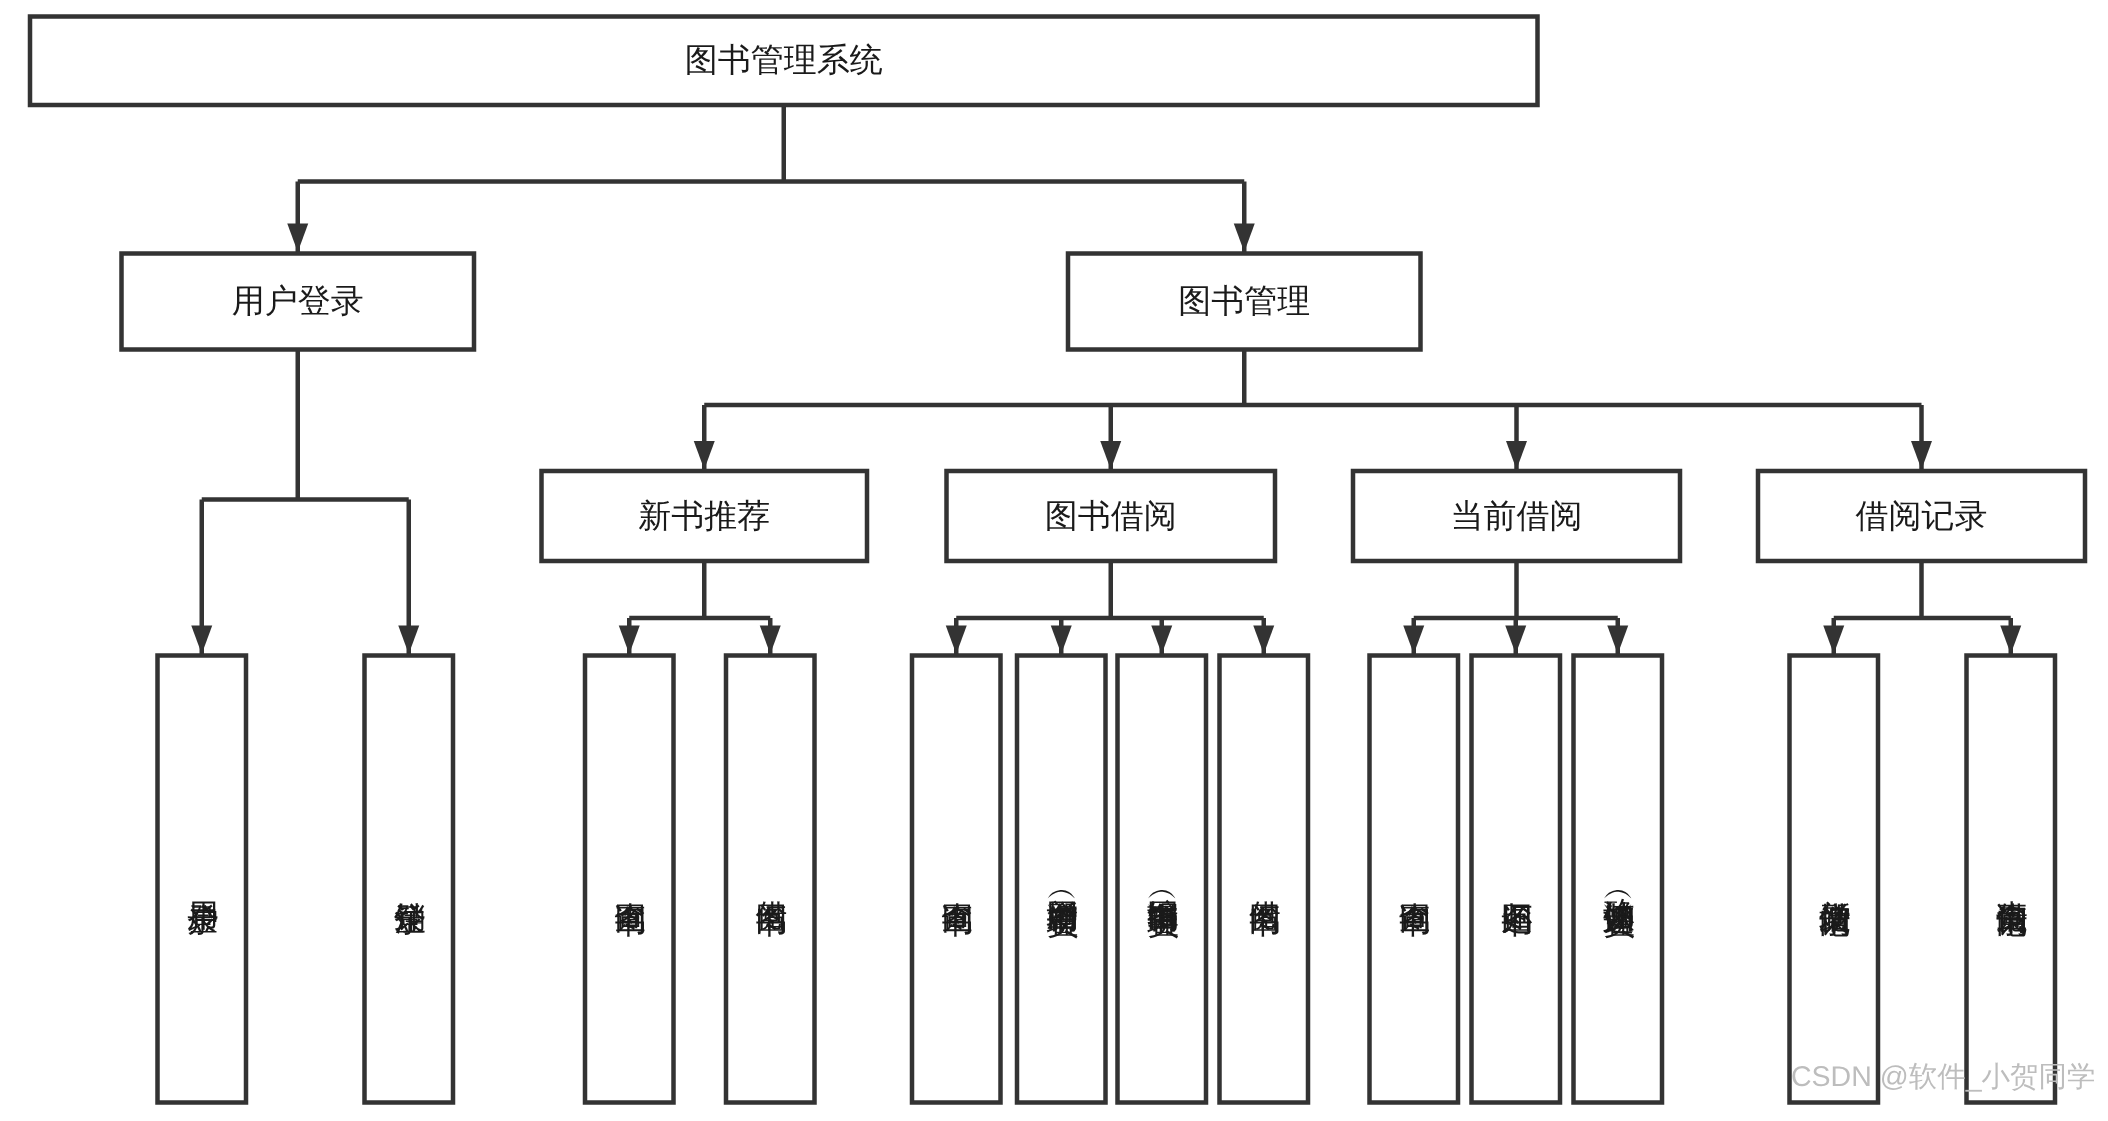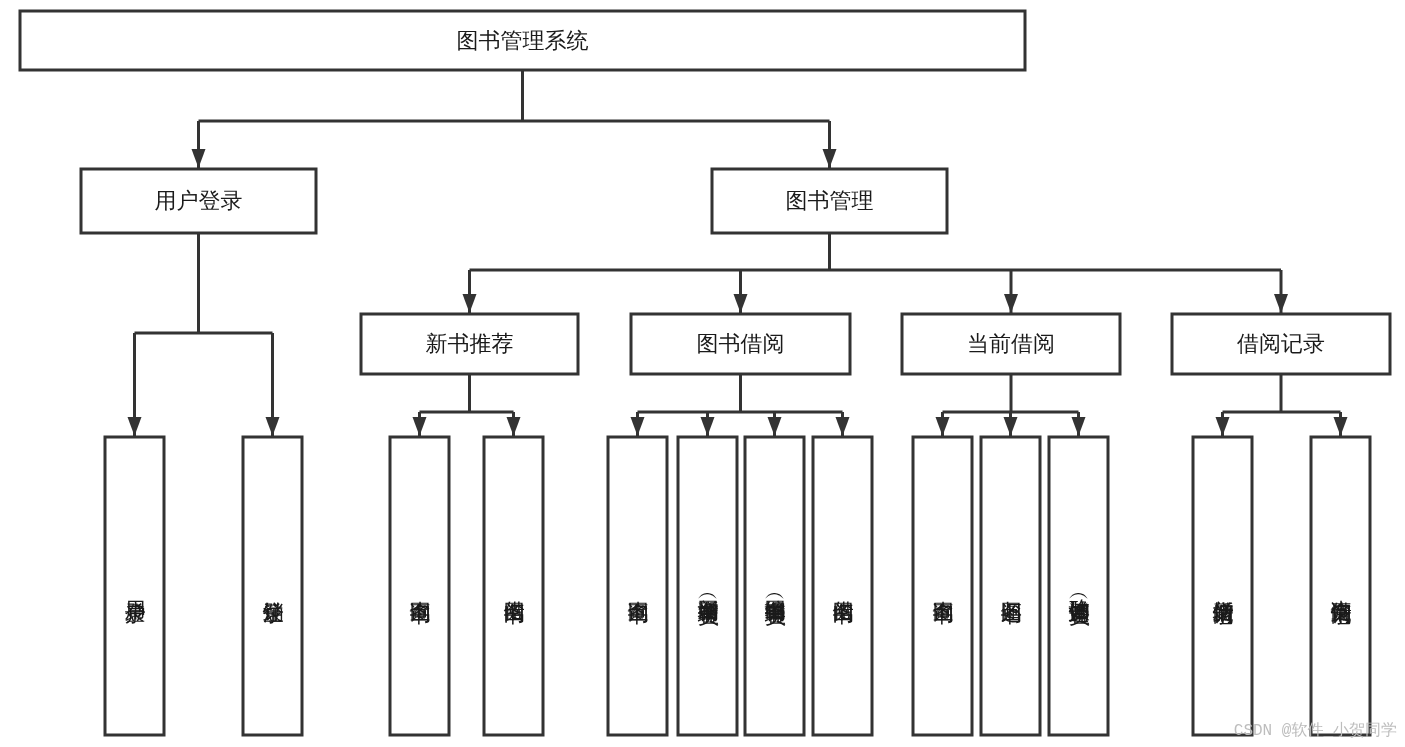--- a/index.html
+++ b/index.html
@@ -57,23 +57,23 @@
     text-align: center;
     writing-mode: vertical-rl;
     text-orientation: upright;
     letter-spacing: 1px;
     white-space: nowrap;
     pointer-events: none;
   }
   .watermark {
     position: absolute;
     right: 8px;
-    bottom: 6px;
-    font-family: Liberation Mono, monospace;
-    font-size: 16px;
+    bottom: 16px;
+    font-family: Liberation Sans, sans-serif;
+    font-size: 19px;
     color: #bdbdbd;
     white-space: nowrap;
   }
 </style>
 </head>
 <body>
 
 <div id="diagram-root">
   <svg class="tree" viewBox="0 0 1405 747" xmlns="http://www.w3.org/2000/svg">
     <g id="edges-layer">

